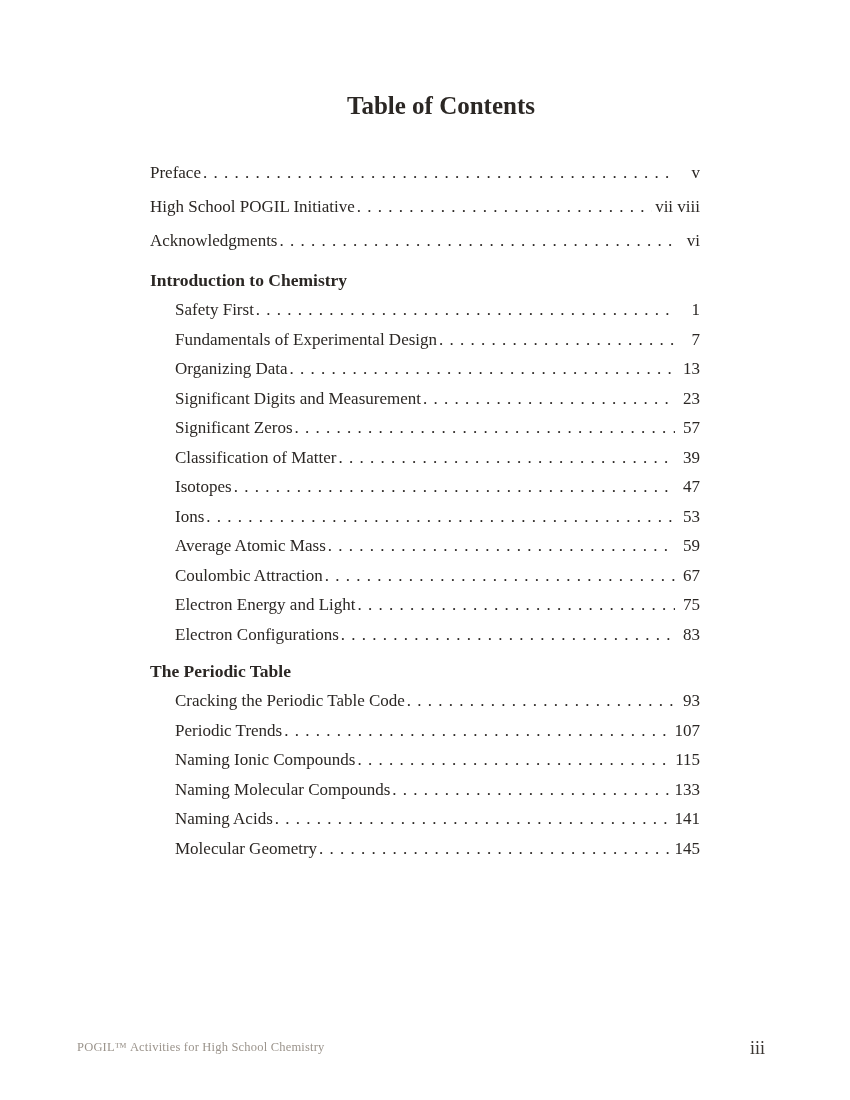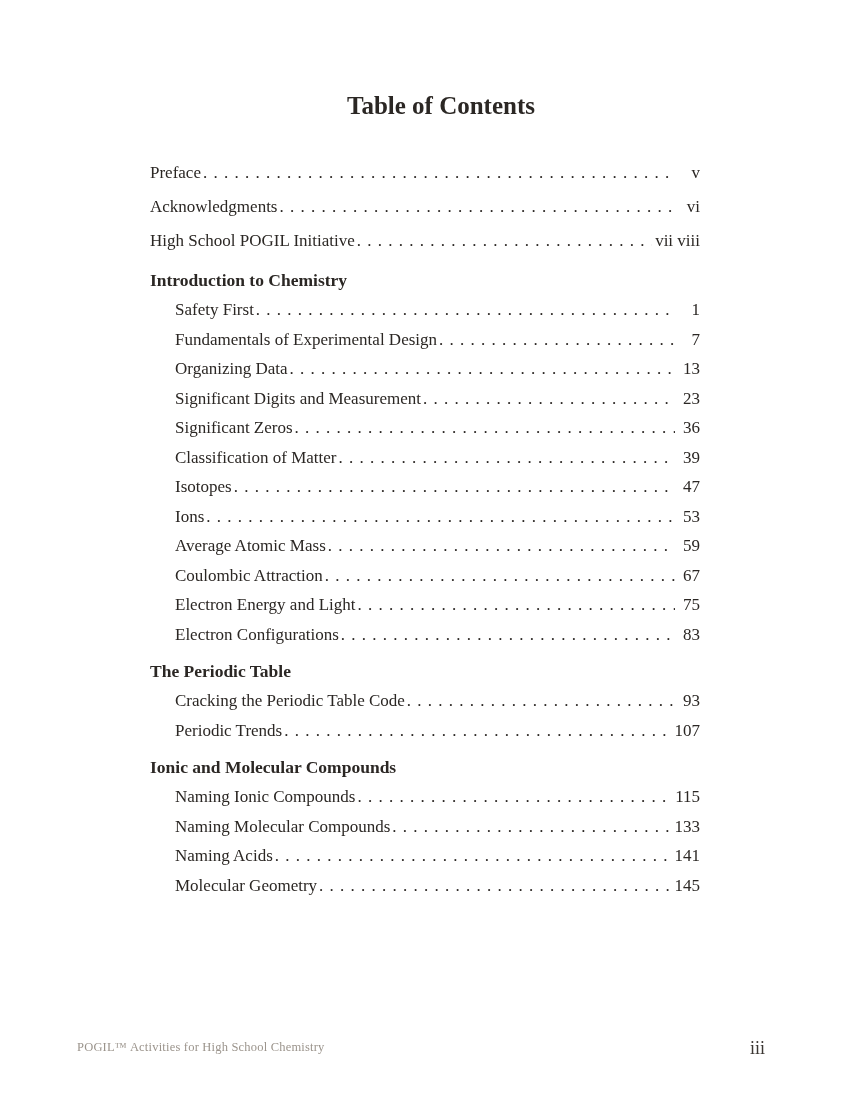--- a/index.html
+++ b/index.html
@@ -94,29 +94,29 @@
 <h1 class="page-title">Table of Contents</h1>
 
 <div class="toc">
 
   <div class="row front">
     <span class="label">Preface</span>
     <span class="dots"></span>
     <span class="pg">v</span>
   </div>
   <div class="row front">
+    <span class="label">High School POGIL Initiative</span>
+    <span class="dots"></span>
+    <span class="pg">vii viii</span>
+  </div>
+  <div class="row front">
     <span class="label">Acknowledgments</span>
     <span class="dots"></span>
     <span class="pg">vi</span>
   </div>
-  <div class="row front">
-    <span class="label">High School POGIL Initiative</span>
-    <span class="dots"></span>
-    <span class="pg">vii viii</span>
-  </div>
 
   <h2 class="section-heading">Introduction to Chemistry</h2>
   <div class="row sub">
     <span class="label">Safety First</span>
     <span class="dots"></span>
     <span class="pg">1</span>
   </div>
   <div class="row sub">
     <span class="label">Fundamentals of Experimental Design</span>
     <span class="dots"></span>
@@ -128,21 +128,21 @@
     <span class="pg">13</span>
   </div>
   <div class="row sub">
     <span class="label">Significant Digits and Measurement</span>
     <span class="dots"></span>
     <span class="pg">23</span>
   </div>
   <div class="row sub">
     <span class="label">Significant Zeros</span>
     <span class="dots"></span>
-    <span class="pg">36</span>
+    <span class="pg">57</span>
   </div>
   <div class="row sub">
     <span class="label">Classification of Matter</span>
     <span class="dots"></span>
     <span class="pg">39</span>
   </div>
 
   <div class="row sub">
     <span class="label">Isotopes</span>
     <span class="dots"></span>
@@ -179,21 +179,20 @@
     <span class="label">Cracking the Periodic Table Code</span>
     <span class="dots"></span>
     <span class="pg">93</span>
   </div>
   <div class="row sub">
     <span class="label">Periodic Trends</span>
     <span class="dots"></span>
     <span class="pg">107</span>
   </div>
 
-  <h2 class="section-heading">Ionic and Molecular Compounds</h2>
   <div class="row sub">
     <span class="label">Naming Ionic Compounds</span>
     <span class="dots"></span>
     <span class="pg">115</span>
   </div>
   <div class="row sub">
     <span class="label">Naming Molecular Compounds</span>
     <span class="dots"></span>
     <span class="pg">133</span>
   </div>

